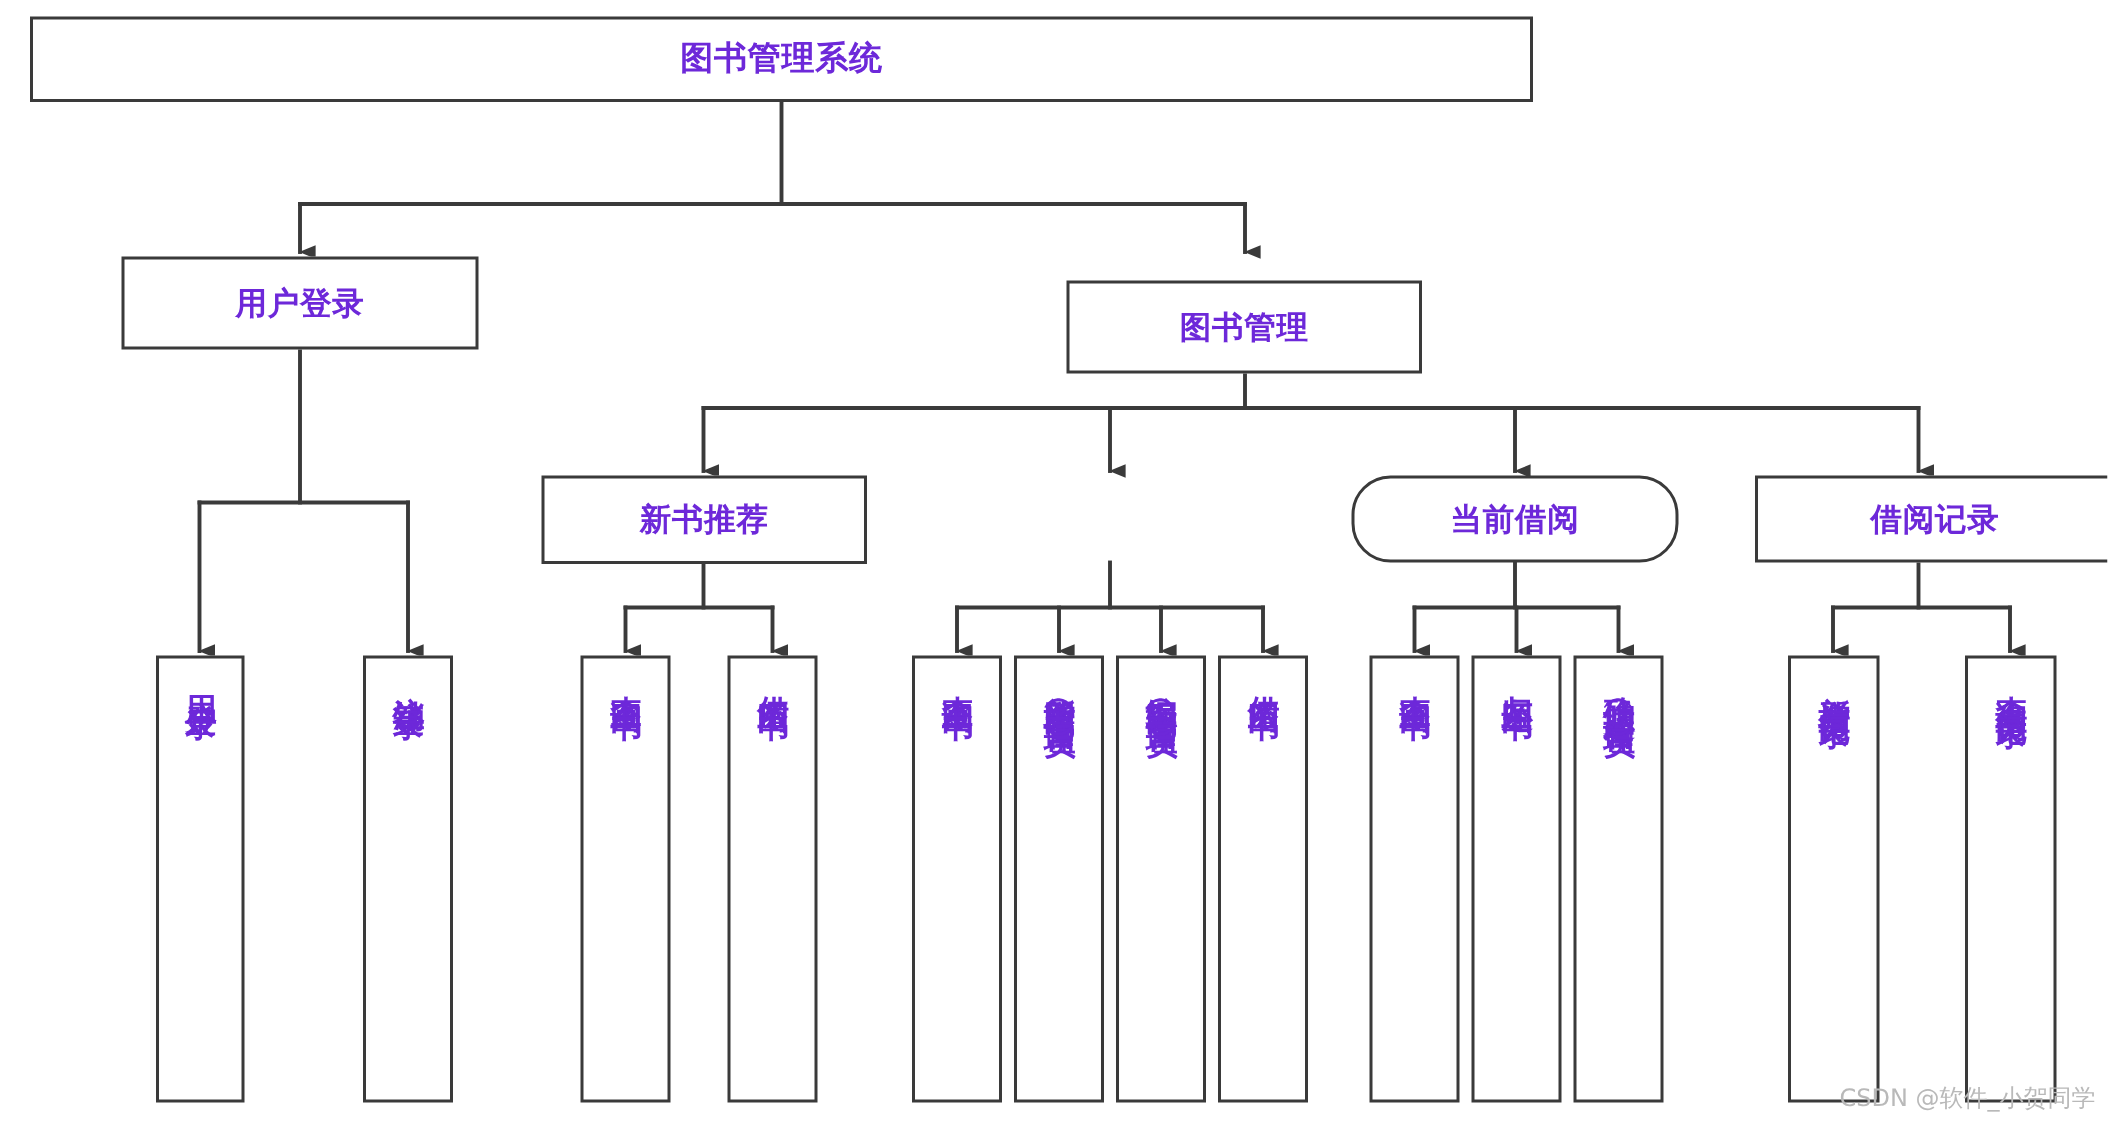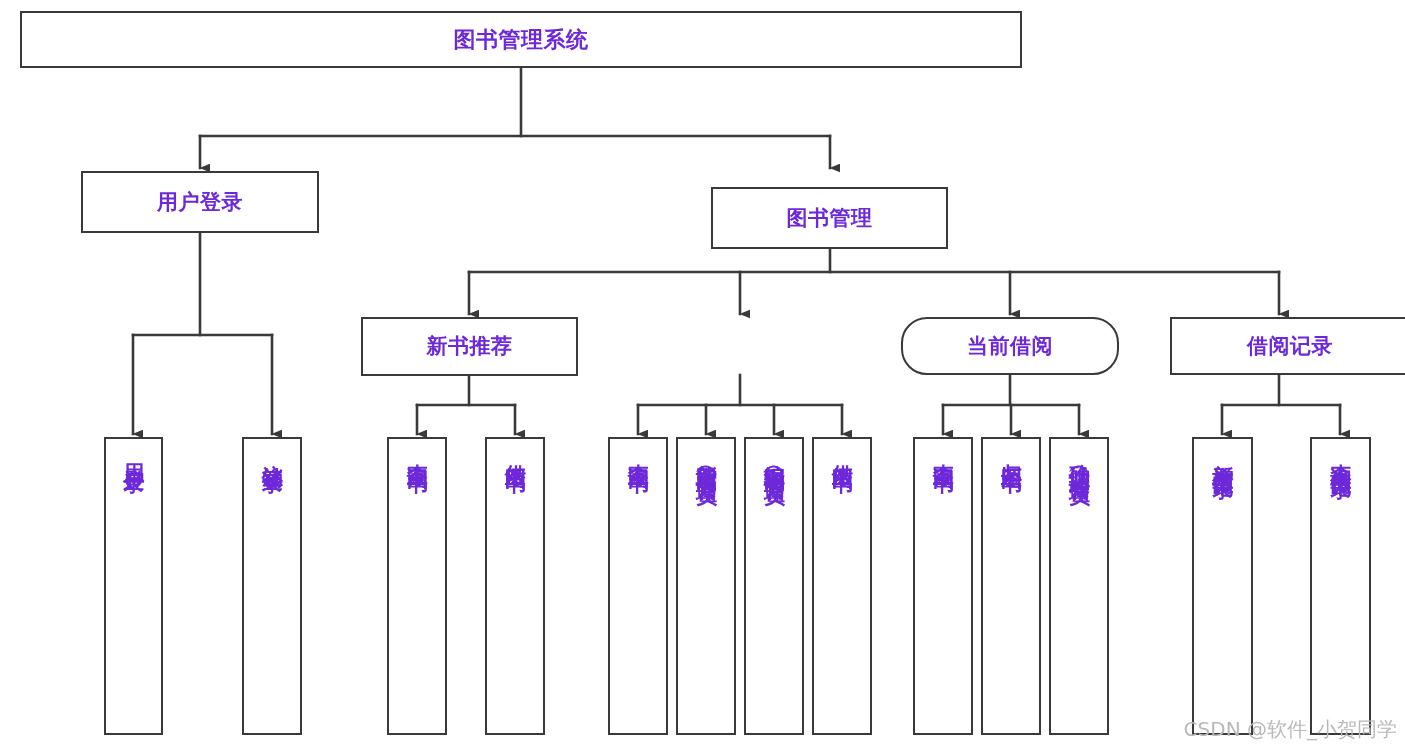--- a/index.html
+++ b/index.html
@@ -58,21 +58,21 @@
     writing-mode: vertical-rl;
     text-orientation: upright;
     font-size: 21px;
     letter-spacing: 3px;
     line-height: 1;
   }
   .watermark {
     position: absolute;
     right: 8px;
     bottom: 4px;
-    font-size: 20px;
+    font-size: 16px;
     color: #b9b9b9;
     z-index: 5;
     white-space: nowrap;
     font-family: "DejaVu Sans", "Liberation Sans", sans-serif;
   }
 </style>
 </head>
 <body>
 
 <div id="canvas">

